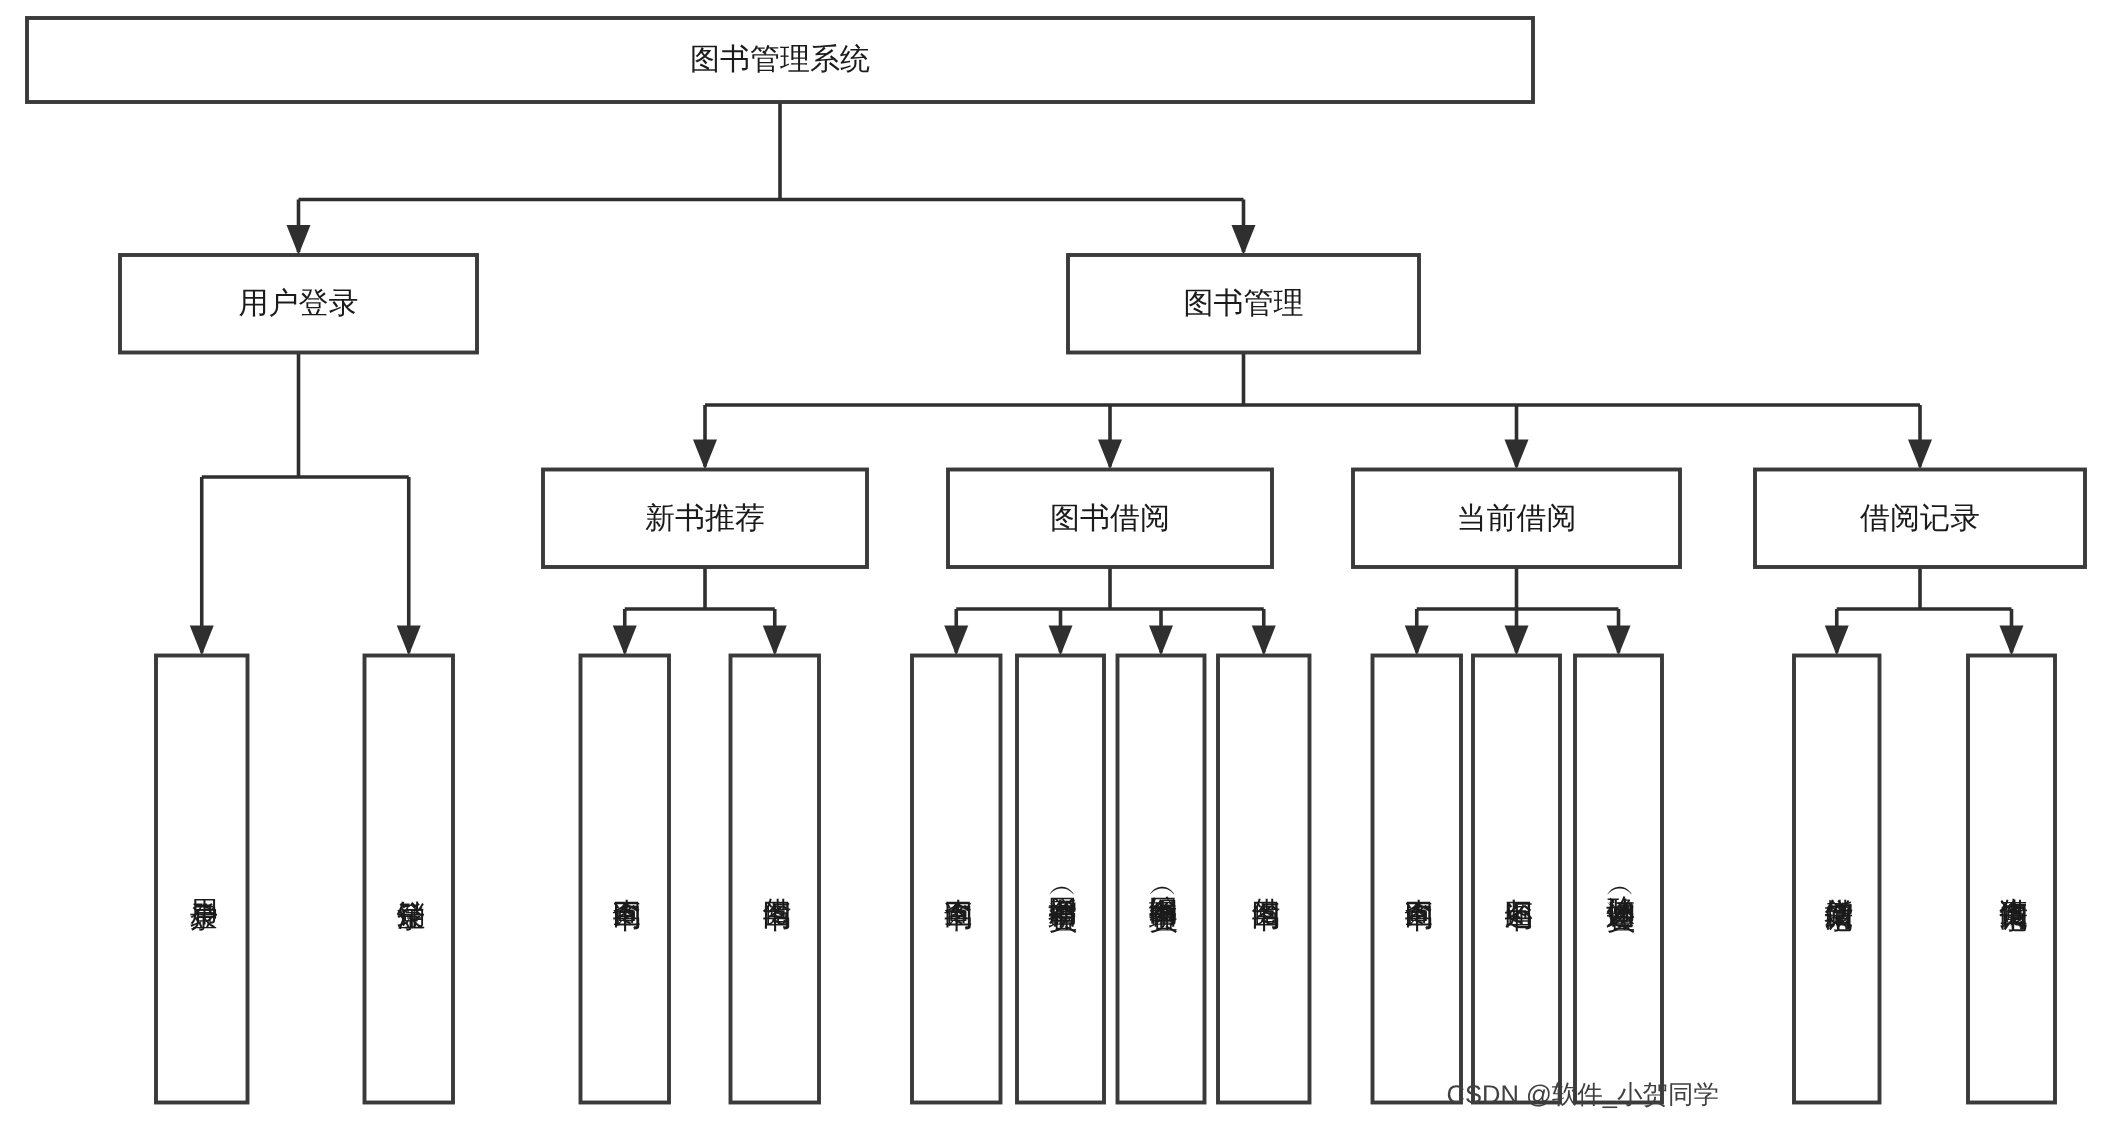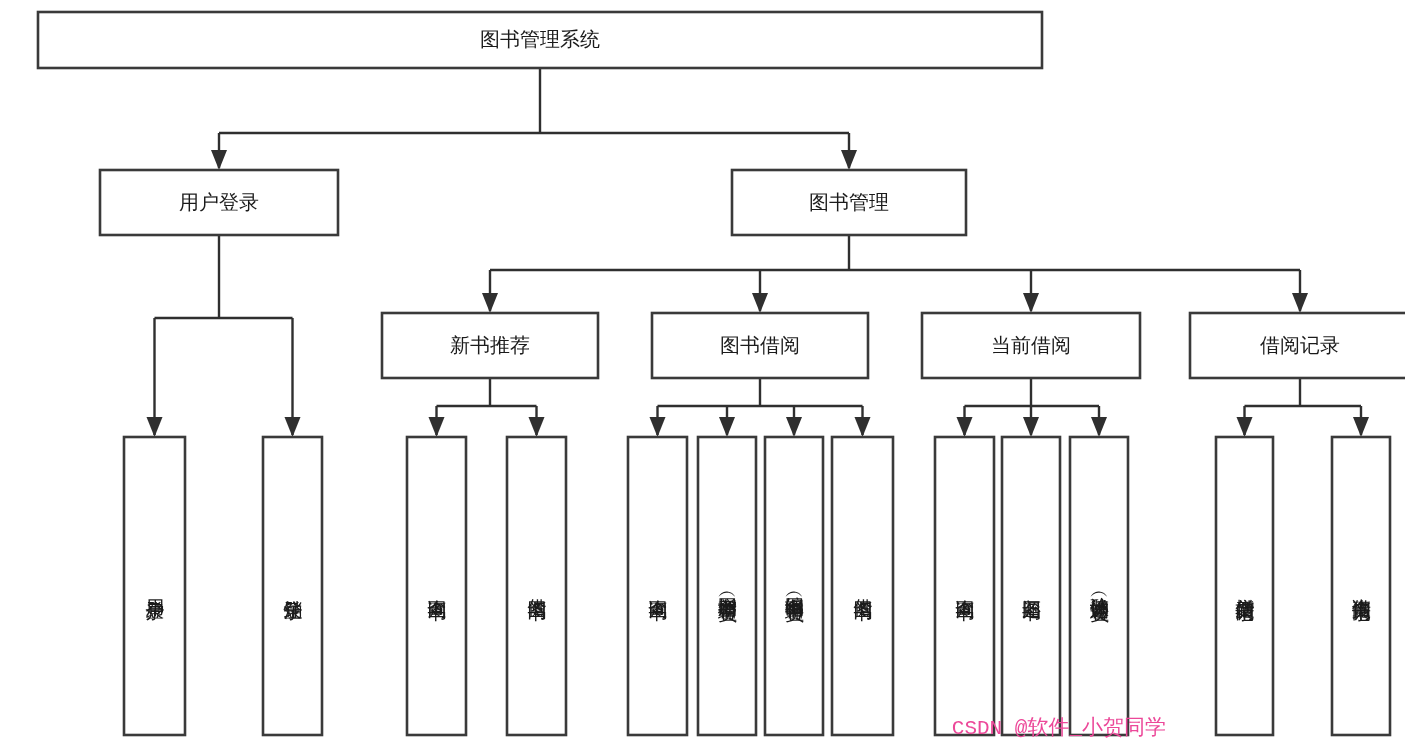--- a/index.html
+++ b/index.html
@@ -11,21 +11,20 @@
     width: 1405px;
     height: 747px;
     font-family: "Liberation Sans", "DejaVu Sans", sans-serif;
     overflow: hidden;
     position: relative;
   }
   #diagram-root {
     position: relative;
     width: 1156px;
     height: 747px;
-    margin-left: 20px;
   }
   svg.diagram-canvas {
     position: absolute;
     left: 0;
     top: 0;
     width: 1405px;
     height: 747px;
     display: block;
   }
   .node-box {
@@ -54,23 +53,23 @@
     fill: none;
   }
   .arrow-head {
     fill: #2f2f2f;
     stroke: none;
   }
   .watermark {
     position: absolute;
     right: 10px;
     bottom: 6px;
-    font-family: Liberation Mono, monospace;
-    font-size: 21px;
-    color: #ec4899;
+    font-family: Liberation Sans, sans-serif;
+    font-size: 17px;
+    color: #404040;
     white-space: nowrap;
     user-select: none;
   }
 </style>
 </head>
 <body>
 
 <div id="diagram-root">
   <svg class="diagram-canvas" viewBox="0 0 1405 747">
     <g id="connector-layer">

